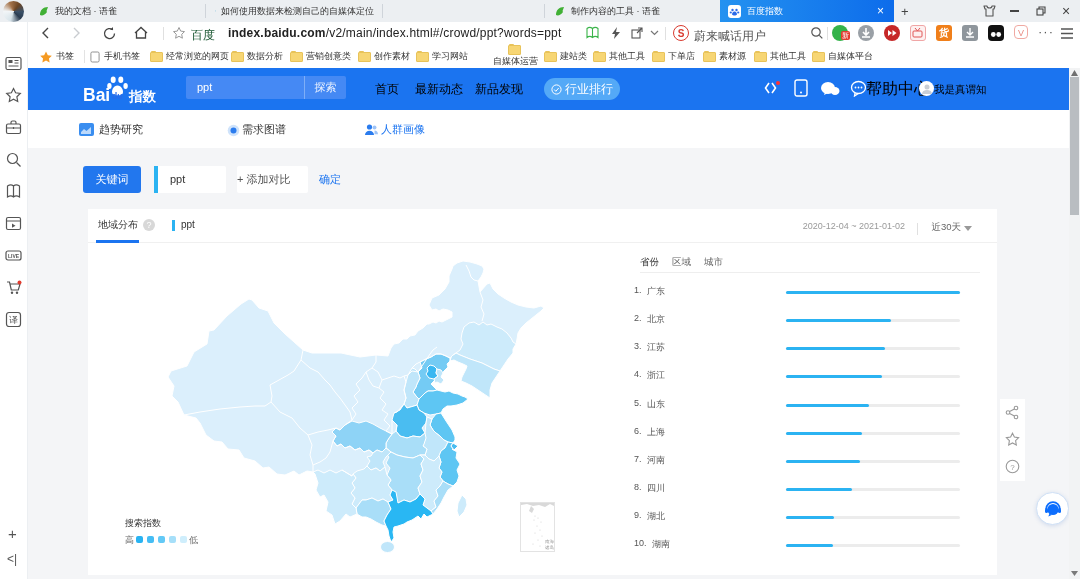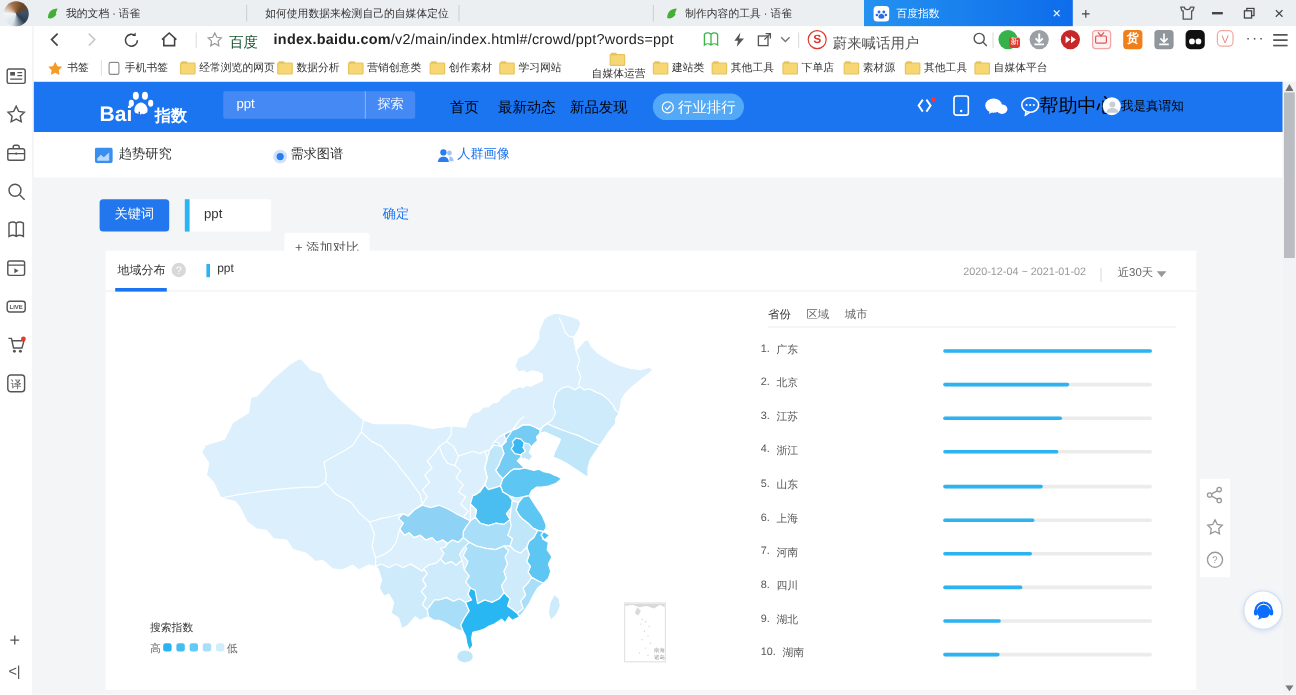--- a/index.html
+++ b/index.html
@@ -36,21 +36,21 @@
 .bnav { position:absolute; top:0; height:42px; line-height:42px; color:#000000; font-size:12px; }
 #pill { position:absolute; left:516px; top:10px; width:76px; height:22px; background:#54a9f7; border-radius:11px; color:#fff; font-size:12px; line-height:22px; text-align:center; }
 
 .ftab { position:absolute; top:42px; height:38px; line-height:38px; font-size:11px; color:#333; }
 .ftab.active { color:#1b74f0; }
 
 
 #kwbtn { position:absolute; left:55px; top:98px; width:58px; height:27px; background:#2277ee; border-radius:3px; color:#fff; font-size:11px; text-align:center; line-height:27px; }
 #kwinput { position:absolute; left:126px; top:98px; width:72px; height:27px; background:#fff; border-radius:0 2px 2px 0; font-size:11px; color:#333; line-height:27px; padding-left:16px; }
 #kwinput:before { content:""; position:absolute; left:0; top:0; width:4px; height:27px; background:#2bb3f2; }
-#addcmp { position:absolute; left:209px; top:98px; width:71px; height:27px; background:#fff; border-radius:2px; color:#555; font-size:11px; text-align:center; line-height:27px;margin-top:28px; }
+#addcmp { position:absolute; left:209px; top:98px; width:71px; height:27px; background:#fff; border-radius:2px; color:#555; font-size:11px; text-align:left; line-height:27px; }
 #confirm { position:absolute; left:291px; top:98px; height:27px; line-height:27px; color:#1b74f0; font-size:11px; }
 
 
 #card { position:absolute; left:60px; top:141px; width:909px; height:366px; background:#fff; }
 #cardhdr { position:absolute; left:0; top:0; width:909px; height:34px; border-bottom:1px solid #f0f0f0; }
 #ttl { position:absolute; left:10px; top:9px; font-size:10px; color:#333; }
 #ttl-underline { position:absolute; left:8px; top:31px; width:43px; height:3px; background:#1b74f0; }
 .qmark { position:absolute; left:55px; top:10px; width:12px; height:12px; border-radius:50%; background:#d8d8d8; color:#fff; font-size:9px; text-align:center; line-height:12px; }
 #pptlegend { position:absolute; left:93px; top:10px; font-size:10px; color:#333; }
 #pptlegend:before { content:""; position:absolute; left:-9px; top:1px; width:3px; height:11px; background:#2bb3f2; }

